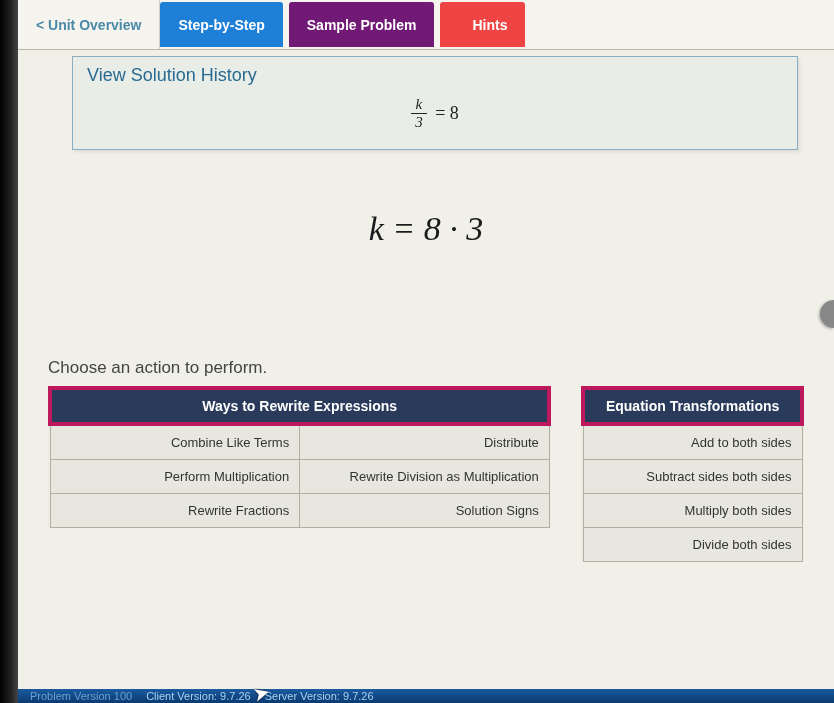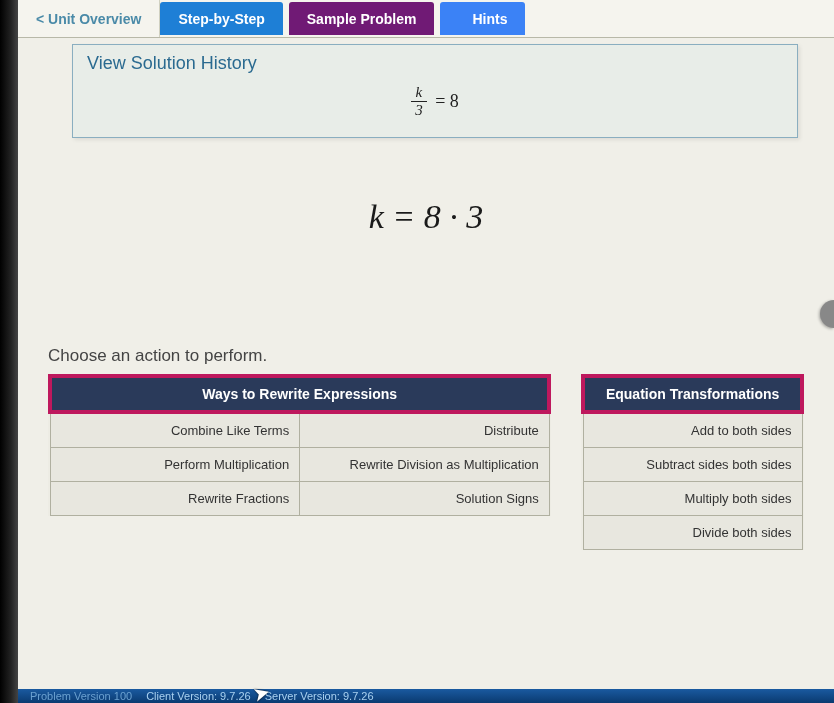--- a/index.html
+++ b/index.html
@@ -18,37 +18,37 @@
     background: linear-gradient(to right, #000 0%, #222 60%, #444 100%);
   }
   .content {
     margin-left: 18px;
     height: 100%;
     position: relative;
   }
   .tabbar {
     display: flex;
     align-items: stretch;
-    height: 38px;
+    height: 50px;
     border-bottom: 1px solid #b8b8a8;
     background: #f5f4ee;
   }
   .tab {
     display: flex;
     align-items: center;
     padding: 0 18px;
     font-size: 14px;
     font-weight: 600;
     border-right: 1px solid #d0d0c0;
     cursor: pointer;
   }
   .tab-plain { color: #4a8aa8; background: #f5f4ee; }
   .tab-blue  { color: #fff; background: #1e7fd6; border-right: none; margin-right: 6px; border-radius: 3px 3px 0 0; margin-top:2px; margin-bottom:2px; }
   .tab-blue2 { color: #fff; background: #701a75; border-right: none; margin-right: 6px; border-radius: 3px 3px 0 0; margin-top:2px; margin-bottom:2px;}
-  .tab-orange{ color: #fff; background: #3b82f6; border-right: none; border-radius: 3px 3px 0 0; margin-top:2px; margin-bottom:2px;padding-left:32px;}
+  .tab-orange{ color: #fff; background: #ef4444; border-right: none; border-radius: 3px 3px 0 0; margin-top:2px; margin-bottom:2px;padding-left:32px;}
   .prompt {
     font-size: 17px;
     font-weight: 600;
     color: #333;
     padding: 18px 0 10px 22px;
   }
   .history-box {
     margin: 6px 36px 0 54px;
     border: 1px solid #8aaec0;
     background: #e8ede8;

